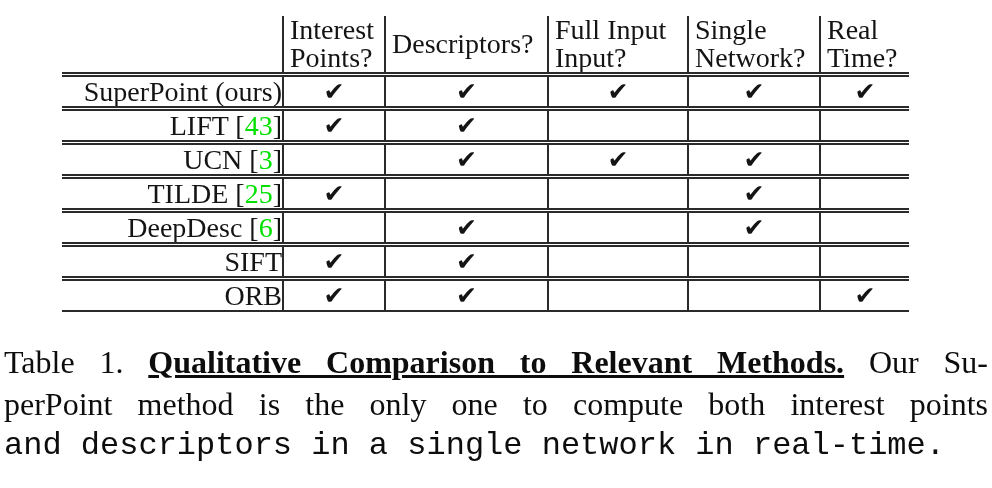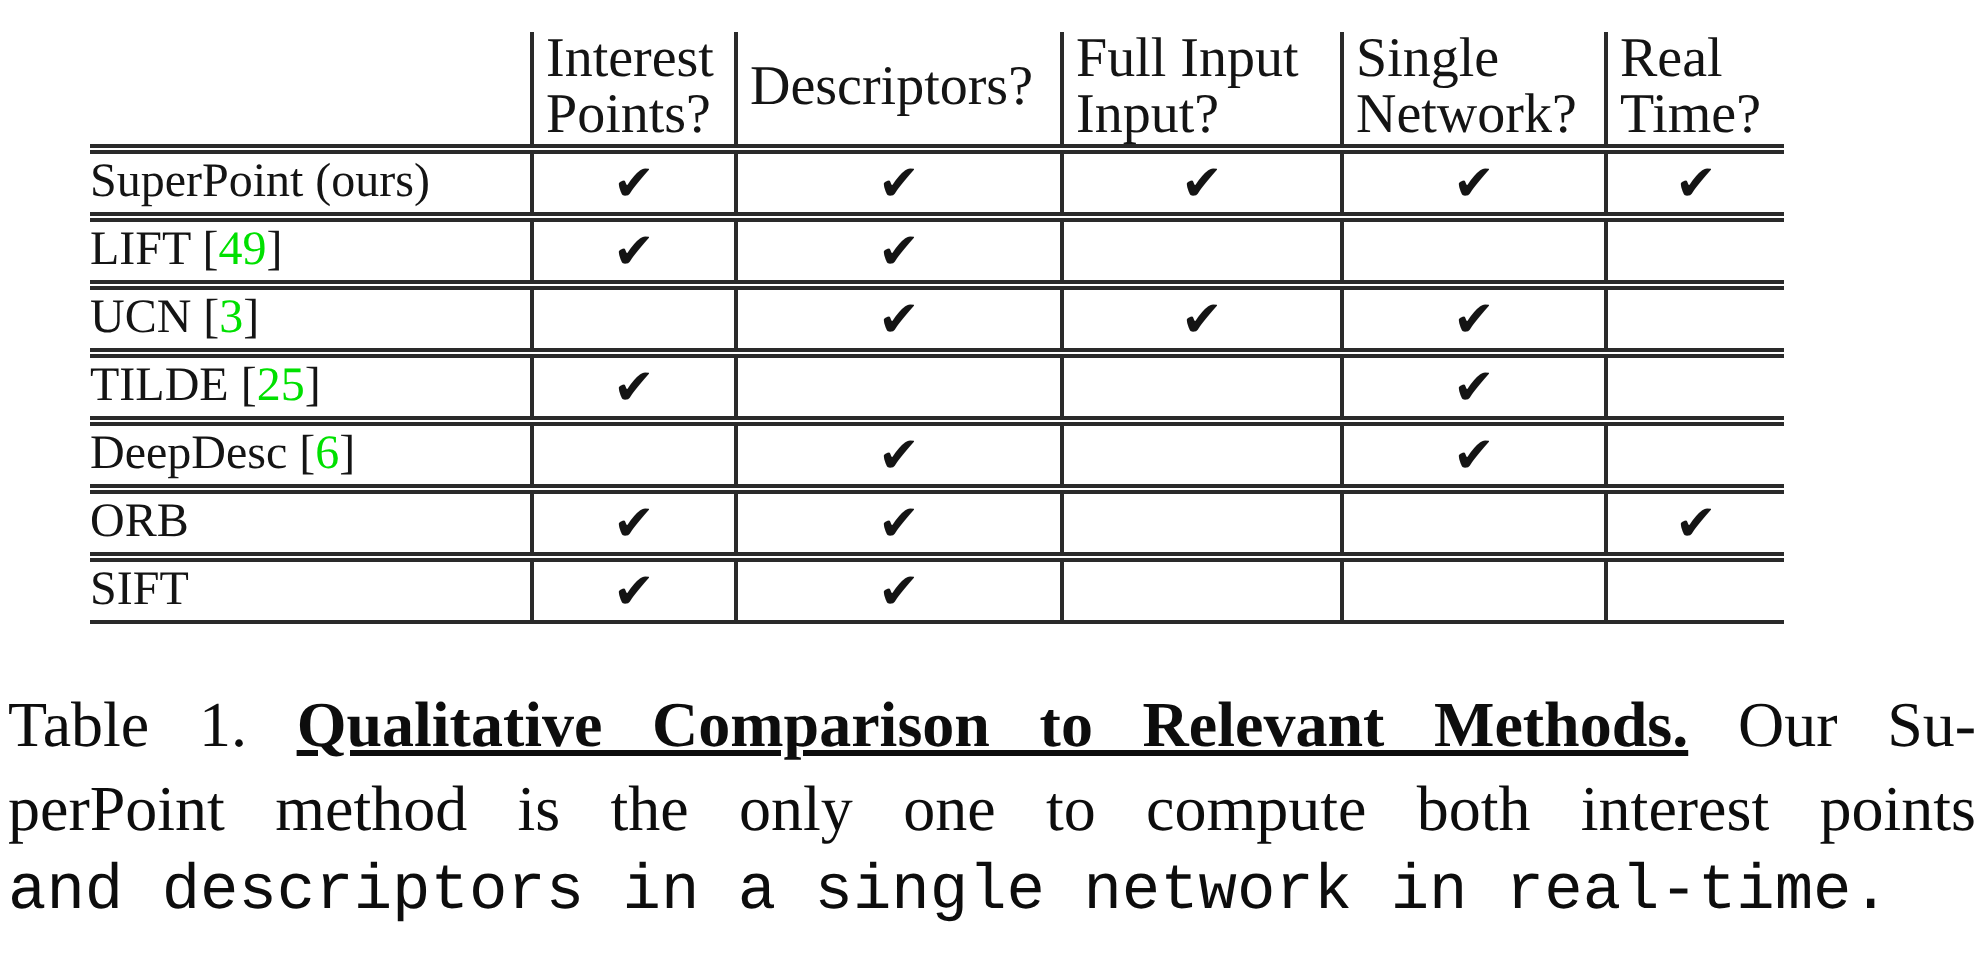--- a/index.html
+++ b/index.html
@@ -12,21 +12,21 @@
     height: 488px;
     position: relative;
     font-family: "Liberation Serif", "DejaVu Serif", serif;
     color: #141414;
     overflow: hidden;
   }
 
   
   .tblwrap {
     position: absolute;
-    left: 45px;
+    left: 62px;
     top: 16px;
   }
   table.cmp {
     border-collapse: collapse;
     table-layout: fixed;
   }
   col.c0 { width: 221px; }
   col.c1 { width: 102px; }
   col.c2 { width: 163px; }
   col.c3 { width: 140px; }
@@ -58,22 +58,22 @@
   
   tbody td {
     height: 29px;
     border-bottom: 5px double #2a2a2a;
     vertical-align: middle;
   }
   tbody tr:last-child td {
     border-bottom: 2px solid #2a2a2a;
   }
   td.method {
-    text-align: left;
-    font-size: 24px;
+    text-align: right;
+    font-size: 28px;
     line-height: 29px;
     white-space: nowrap;
   }
   td.check { text-align: center; }
   .mark {
     font-family: "DejaVu Sans", sans-serif;
     font-size: 25px;
     font-weight: bold;
     color: #141414;
   }
@@ -130,21 +130,21 @@
     <tbody>
         <tr>
           <td class="method"><span>SuperPoint (ours)</span></td>
           <td class="check"><span class="mark">✔</span></td>
           <td class="check"><span class="mark">✔</span></td>
           <td class="check"><span class="mark">✔</span></td>
           <td class="check"><span class="mark">✔</span></td>
           <td class="check"><span class="mark">✔</span></td>
         </tr>
         <tr>
-          <td class="method"><span>LIFT</span><span> [</span><span style="color: rgb(0, 224, 0);">49</span><span>]</span></td>
+          <td class="method"><span>LIFT</span><span> [</span><span style="color: rgb(0, 224, 0);">43</span><span>]</span></td>
           <td class="check"><span class="mark">✔</span></td>
           <td class="check"><span class="mark">✔</span></td>
           <td class="check"></td>
           <td class="check"></td>
           <td class="check"></td>
         </tr>
         <tr>
           <td class="method"><span>UCN</span><span> [</span><span style="color: rgb(0, 224, 0);">3</span><span>]</span></td>
           <td class="check"></td>
           <td class="check"><span class="mark">✔</span></td>
@@ -162,34 +162,34 @@
         </tr>
         <tr>
           <td class="method"><span>DeepDesc</span><span> [</span><span style="color: rgb(0, 224, 0);">6</span><span>]</span></td>
           <td class="check"></td>
           <td class="check"><span class="mark">✔</span></td>
           <td class="check"></td>
           <td class="check"><span class="mark">✔</span></td>
           <td class="check"></td>
         </tr>
         <tr>
+          <td class="method"><span>SIFT</span></td>
+          <td class="check"><span class="mark">✔</span></td>
+          <td class="check"><span class="mark">✔</span></td>
+          <td class="check"></td>
+          <td class="check"></td>
+          <td class="check"></td>
+        </tr>
+        <tr>
           <td class="method"><span>ORB</span></td>
           <td class="check"><span class="mark">✔</span></td>
           <td class="check"><span class="mark">✔</span></td>
           <td class="check"></td>
           <td class="check"></td>
           <td class="check"><span class="mark">✔</span></td>
-        </tr>
-        <tr>
-          <td class="method"><span>SIFT</span></td>
-          <td class="check"><span class="mark">✔</span></td>
-          <td class="check"><span class="mark">✔</span></td>
-          <td class="check"></td>
-          <td class="check"></td>
-          <td class="check"></td>
         </tr>
       </tbody>
   </table>
 </div>
 
 <div class="caption">
   <div class="cap-line"><span>Table 1. </span><span class="bold">Qualitative Comparison to Relevant Methods.</span><span> Our Su-</span></div>
   <div class="cap-line">perPoint method is the only one to compute both interest points</div>
   <div class="cap-line last">and descriptors in a single network in real-time.</div>
 </div>

